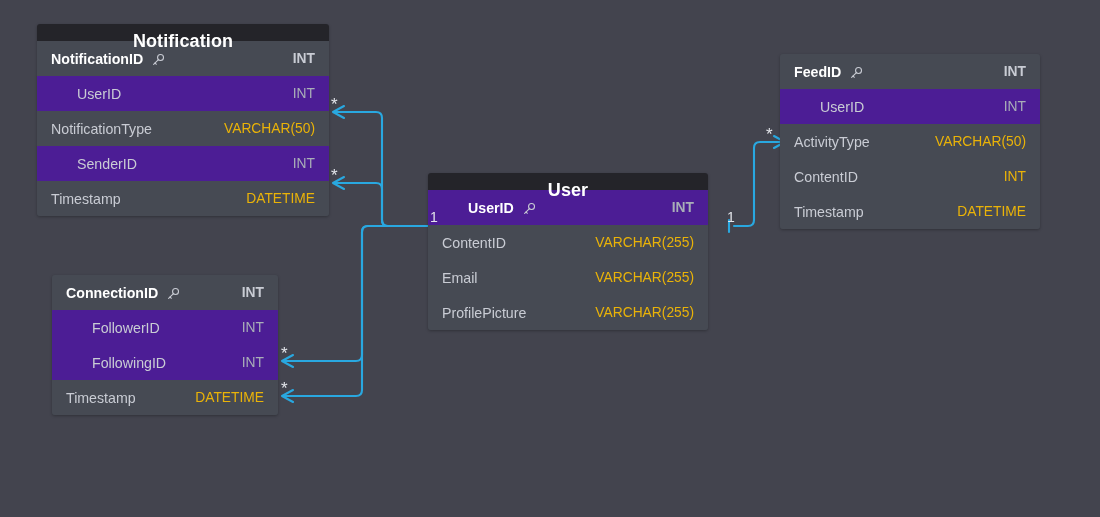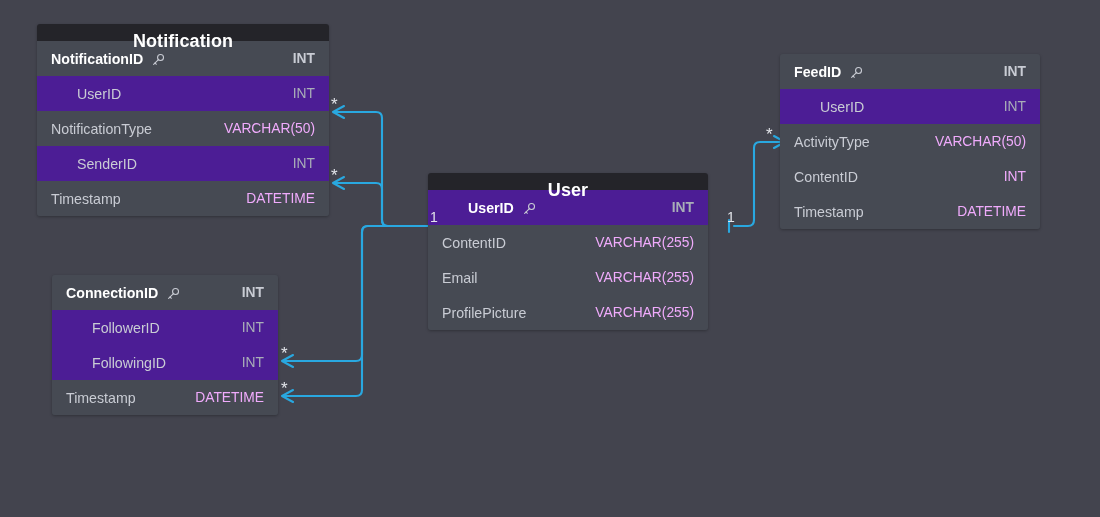--- a/index.html
+++ b/index.html
@@ -45,21 +45,21 @@
     font-size:14.2px;
     background:#3e414a;
     color:#c9ccd4;
     white-space:nowrap;
   }
   .attr.alt{background:#464a53;}
   .attr.hl{background:#4c1d95;padding-left:40px;}
   .attr.pk .attr-name{color:#ffffff;font-weight:bold;}
   .attr.pk .attr-type{color:#c9ccd4;font-weight:bold;}
   .attr-name{display:flex;align-items:center;gap:8px;}
-  .attr-type{color:#f0abfc;font-size:13.8px;padding-left:18px;}
+  .attr-type{color:#eab308;font-size:13.8px;padding-left:18px;}
   .attr.hl .attr-type{color:#a9aeb8;}
 
   
   .key-icon{display:inline-block;width:14px;height:14px;position:relative;top:1px;}
   .key-icon svg{display:block;}
 
   
   .card{
     position:absolute;
     z-index:4;

